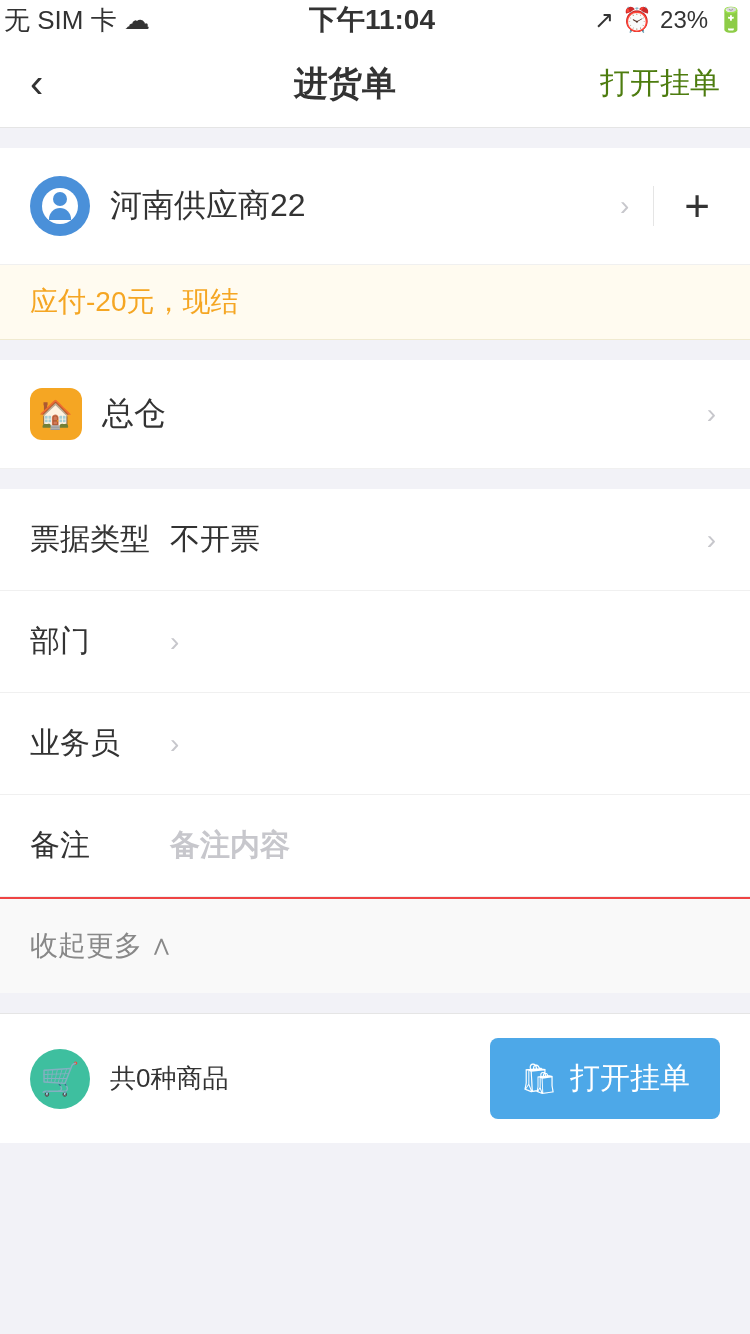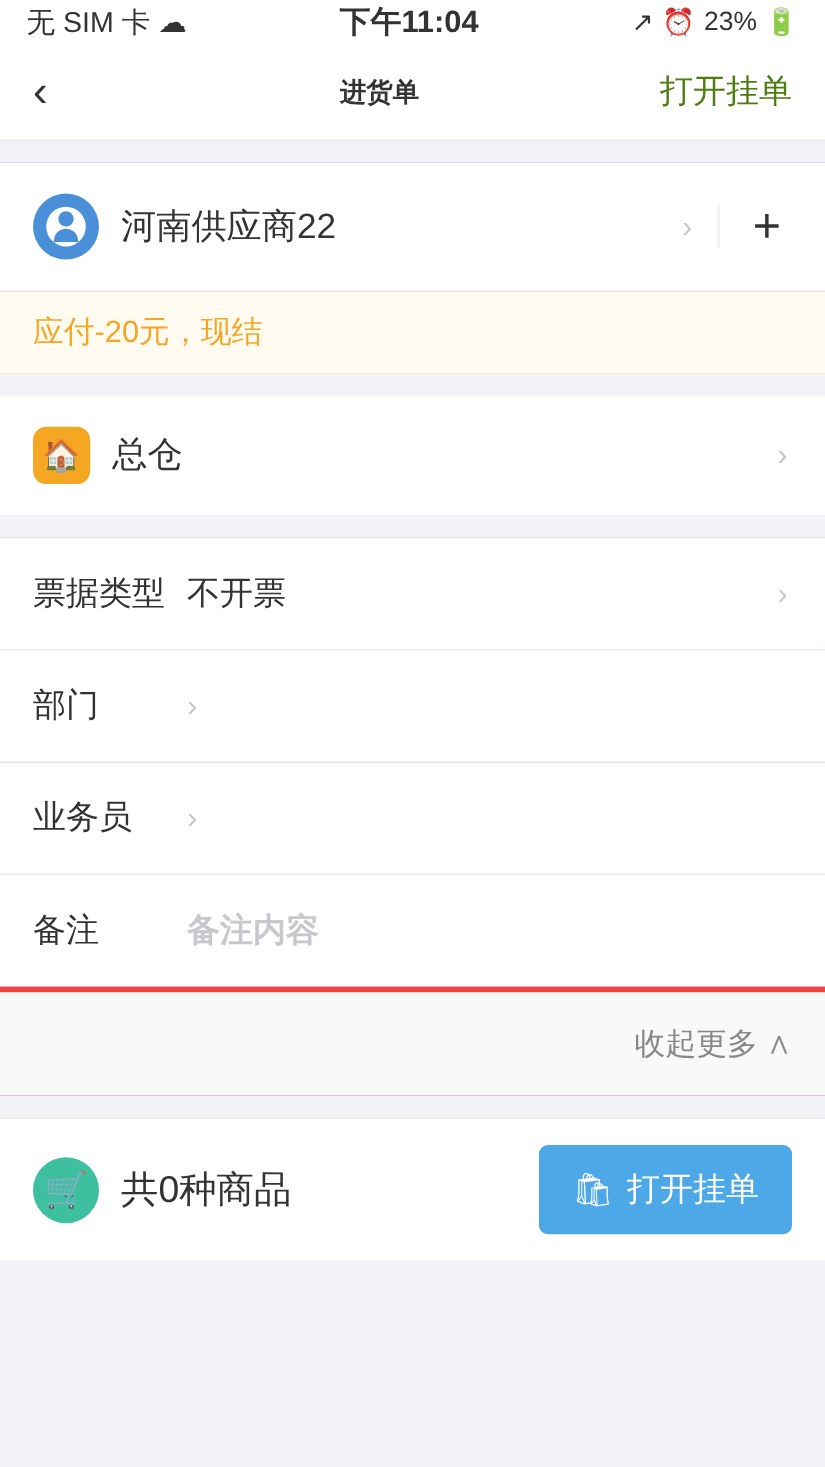--- a/index.html
+++ b/index.html
@@ -14,21 +14,21 @@
     }
 
     
     .status-bar {
       width: 100%;
       height: 40px;
       background: #fff;
       display: flex;
       align-items: center;
       justify-content: space-between;
-      padding: 0 24px;
+      padding: 0 4px;
       font-size: 26px;
       color: #333;
     }
     .status-left { display: flex; align-items: center; gap: 10px; }
     .status-center { font-weight: 600; font-size: 28px; }
     .status-right { display: flex; align-items: center; gap: 8px; font-size: 24px; }
 
     
     .nav-bar {
       width: 100%;
@@ -40,39 +40,39 @@
       padding: 0 30px;
       border-bottom: 1px solid #e5e5e5;
     }
     .nav-back {
       font-size: 40px;
       color: #333;
       cursor: pointer;
       width: 60px;
     }
     .nav-title {
-      font-size: 24px;
+      font-size: 34px;
       font-weight: 600;
       color: #333;
     }
     .nav-action {
       font-size: 30px;
       color: #4d7c0f;
       cursor: pointer;
     }
 
     
     .section-divider {
       height: 20px;
       background: #f2f2f7;
     }
 
     
     .card {
-      background: #a21caf;
+      background: #f0abfc;
       margin-bottom: 0;
     }
 
     
     .supplier-row {
       display: flex;
       align-items: center;
       padding: 28px 30px;
       background: #fff;
       border-bottom: 1px solid #f0f0f0;
@@ -201,23 +201,23 @@
       font-size: 32px;
       color: #333;
     }
 
     
     .collapse-row {
       background: #f9f9f9;
       padding: 28px 30px;
       display: flex;
       align-items: center;
-      justify-content: flex-end;
-      cursor: pointer;
-      border-top: 5px solid #ef4444;
+      justify-content: flex-start;
+      cursor: pointer;
+      border-top: 2px solid #ef4444;
     }
     .collapse-text {
       font-size: 28px;
       color: #888;
     }
 
     
     .bottom-bar {
       background: #fff;
       padding: 24px 30px;
@@ -239,21 +239,21 @@
       background: #3ebf9f;
       display: flex;
       align-items: center;
       justify-content: center;
     }
     .product-icon-inner {
       font-size: 32px;
       color: #fff;
     }
     .product-count-label {
-      font-size: 34px;
+      font-size: 26px;
       color: #333;
     }
     .select-product-btn {
       background: #4da8e8;
       color: #fff;
       border: none;
       border-radius: 8px;
       padding: 20px 30px;
       font-size: 30px;
       cursor: pointer;

